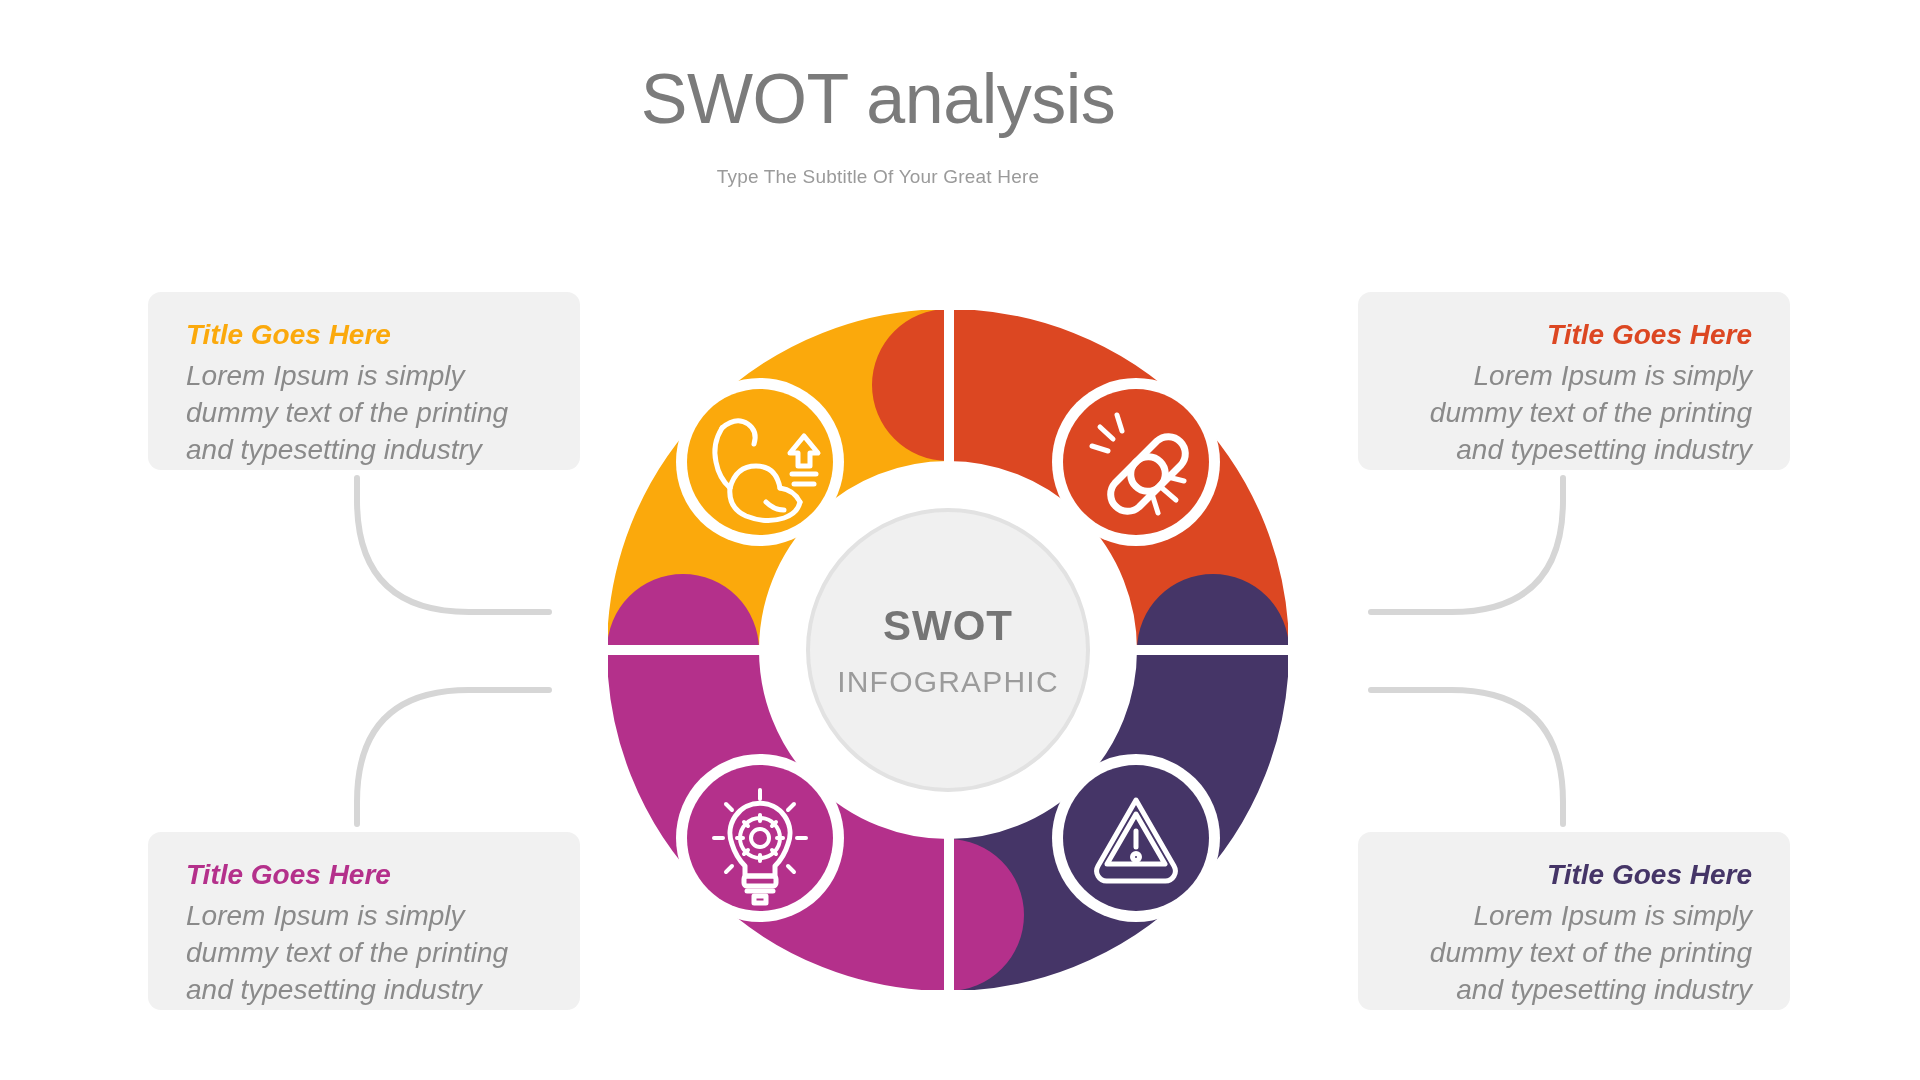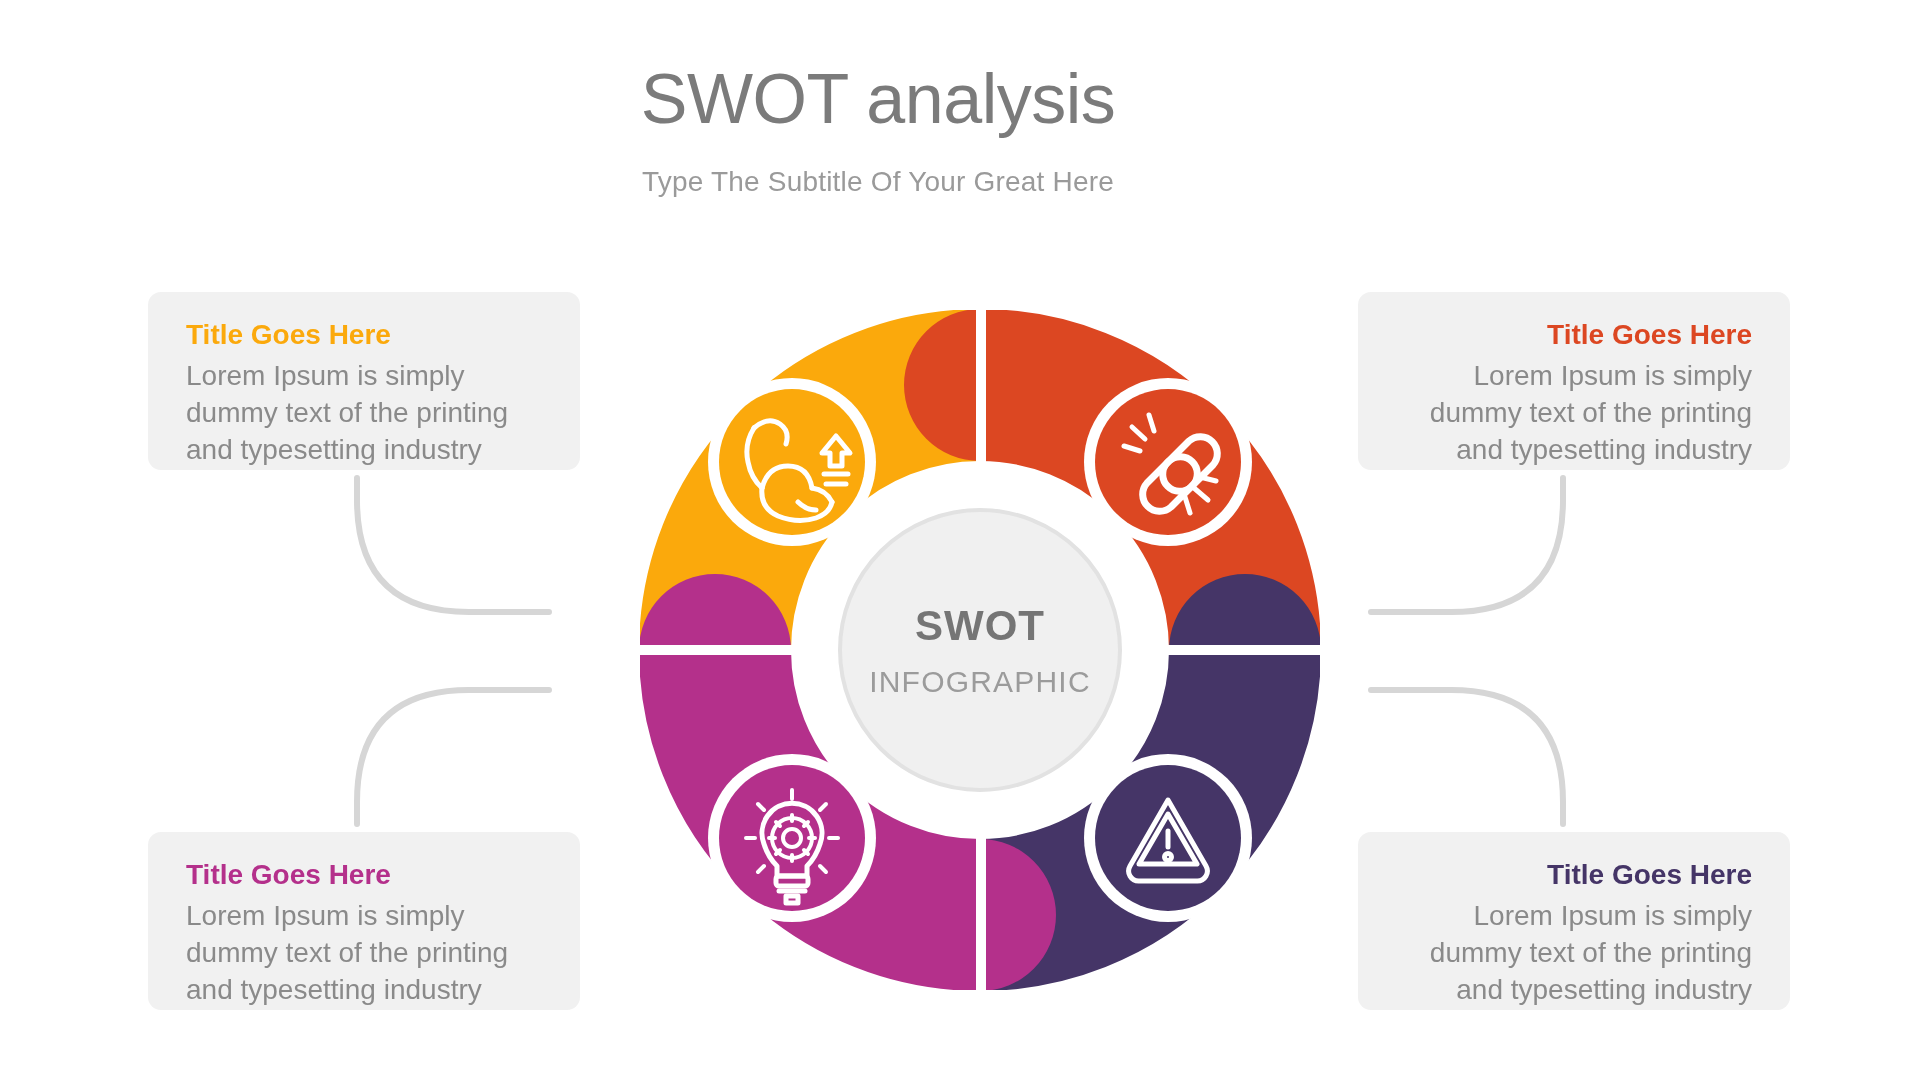--- a/index.html
+++ b/index.html
@@ -35,33 +35,34 @@
   #page-title {
     font-size: 70px;
     font-weight: 400;
     color: #7b7b7b;
     letter-spacing: -0.5px;
     line-height: 1.08;
     margin: 0;
   }
   #page-subtitle {
     margin-top: 28px;
-    font-size: 28px;
+    font-size: 19px;
     font-weight: 400;
     color: #9a9a9a;
     letter-spacing: 0.2px;
   }
 
   
   .card {
     position: absolute;
     background: #f1f1f1;
     border-radius: 13px;
     box-sizing: border-box;
     padding: 26px 38px 33px 38px;
+    font-style: italic;
   }
   .card-title {
     font-size: 28px;
     font-weight: 700;
     line-height: 1.2;
     margin-bottom: 6px;
   }
   .card-body {
     font-size: 28px;
     font-weight: 400;
@@ -82,21 +83,21 @@
     position: absolute;
     left: 0; top: 0;
     width: 1920px;
     height: 1080px;
     pointer-events: none;
   }
 
   
   #donut-wrap {
     position: absolute;
-    left: 640px;
+    left: 608px;
     top: 310px;
     width: 680px;
     height: 680px;
   }
   #donut-svg { display: block; width: 680px; height: 680px; }
 
   .center-main {
     font-family: "Liberation Sans", sans-serif;
     font-size: 42px;
     font-weight: 700;

